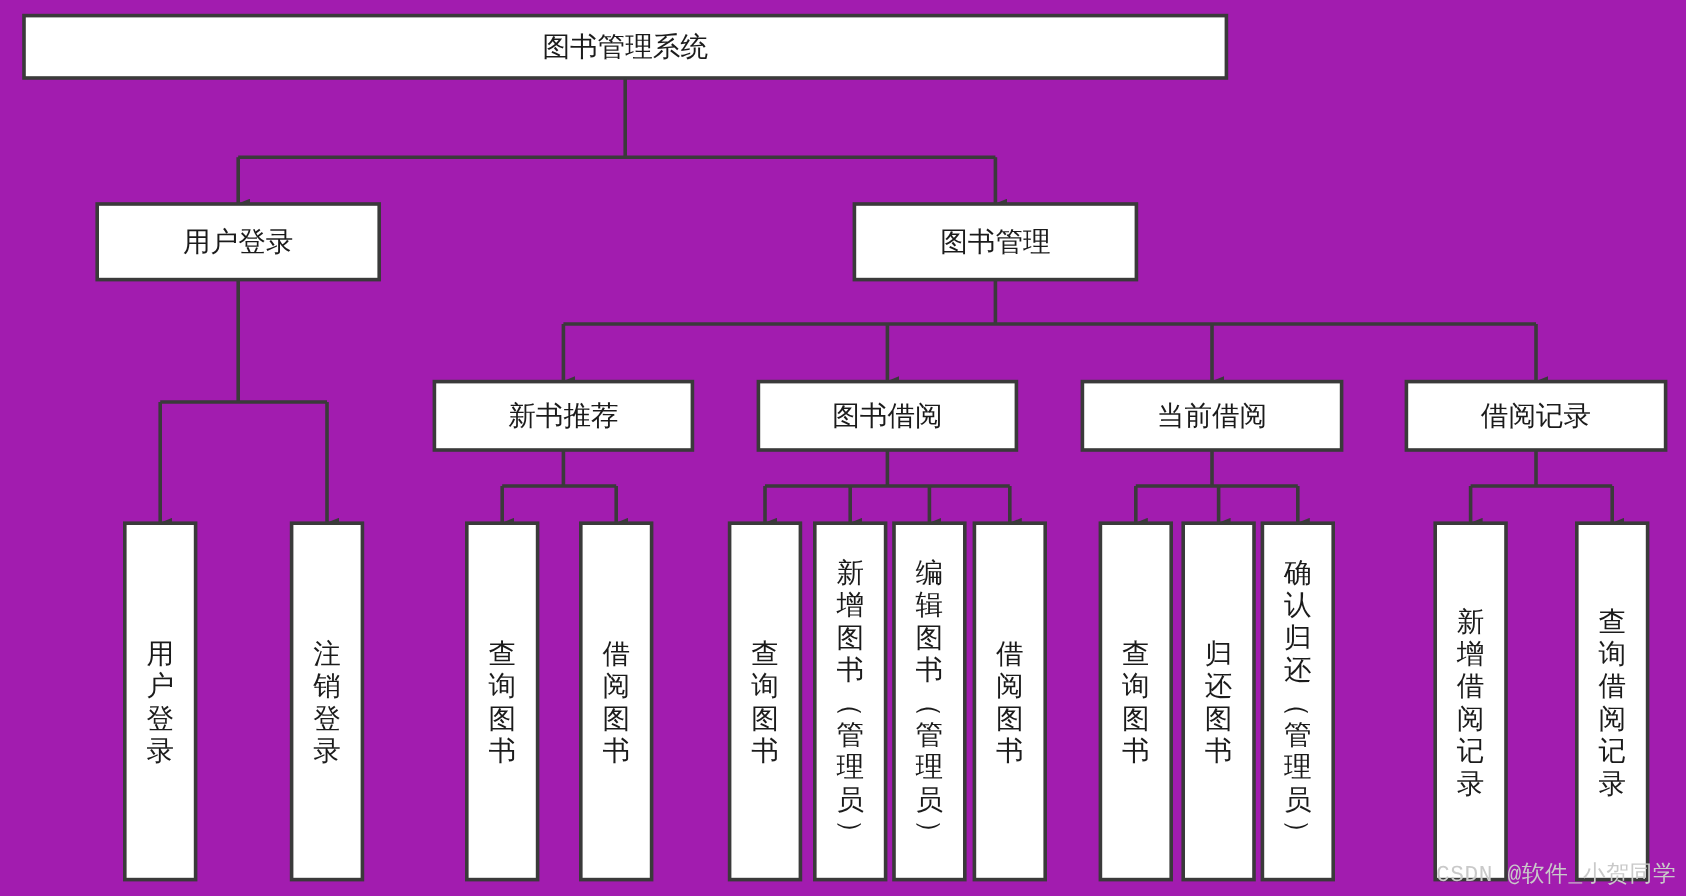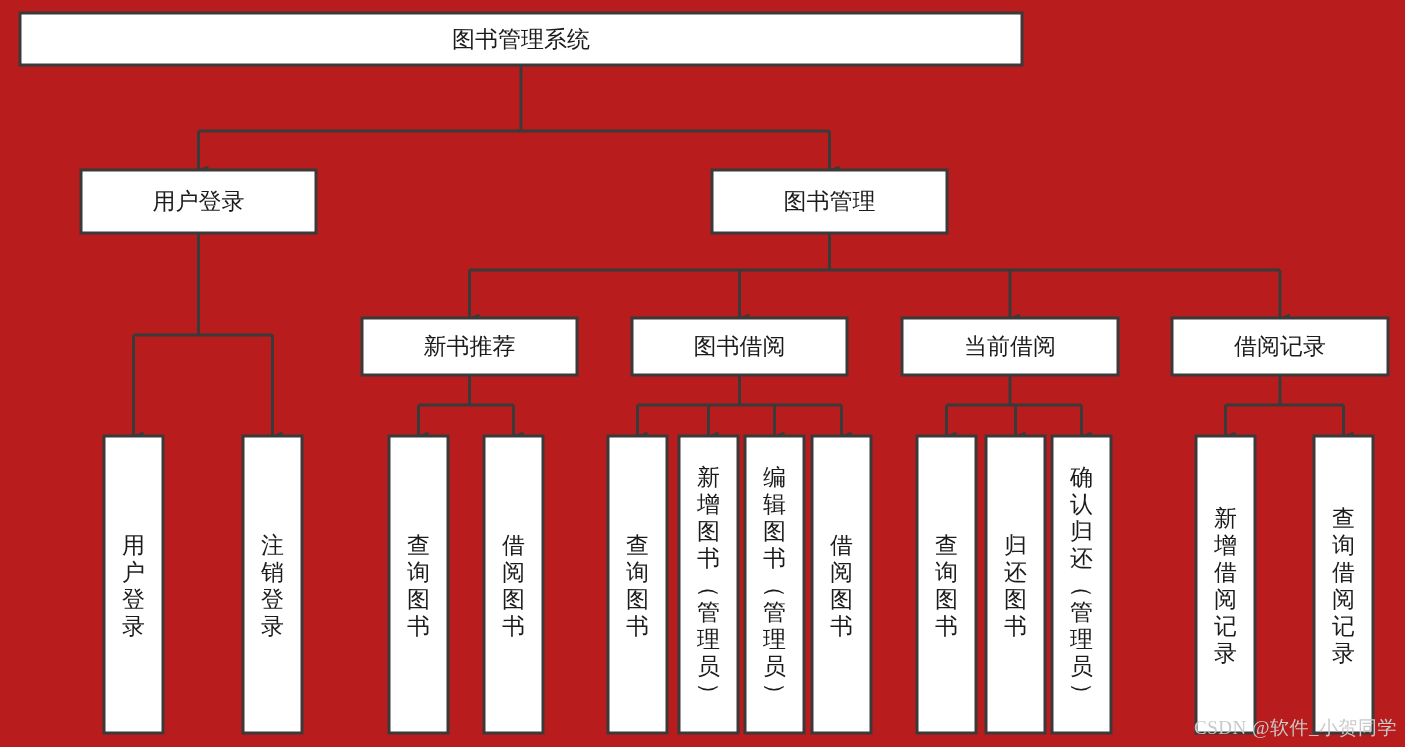--- a/index.html
+++ b/index.html
@@ -1,33 +1,33 @@
 <!DOCTYPE html>
 <html><head>
 <meta charset="utf-8">
 <style>
   html,body{margin:0;padding:0;background:#ffffff;}
   body{width:1405px;height:747px;overflow:hidden;
        font-family:"DejaVu Sans","Liberation Sans",sans-serif;}
-  #stage{position:relative;width:1405px;height:747px;background:#b91c1c;}
+  #stage{position:relative;width:1405px;height:747px;background:#a21caf;}
   svg#diagram{position:absolute;left:0;top:0;width:1405px;height:747px;}
   .node-rect{fill:#ffffff;stroke:#3a3a3a;stroke-width:3;}
   .link{stroke:#3a3a3a;stroke-width:3;fill:none;}
   .node-label{
     font-family:"DejaVu Sans","Liberation Sans",sans-serif;
     font-size:23px;fill:#1b1b1b;text-anchor:middle;
     dominant-baseline:middle;
   }
   .leaf-label{
     font-family:"DejaVu Sans","Liberation Sans",sans-serif;
     font-size:23px;fill:#1b1b1b;text-anchor:middle;
   }
   .watermark{
     position:absolute;right:8px;bottom:6px;
-    font-family:Liberation Serif, serif;
+    font-family:Liberation Mono, monospace;
     font-size:19px;color:#c9c9c9;letter-spacing:.5px;
     white-space:nowrap;user-select:none;
   }
 </style>
 </head>
 <body>
 
 <div id="stage">
 
   <svg id="diagram" viewBox="0 0 1405 747">

